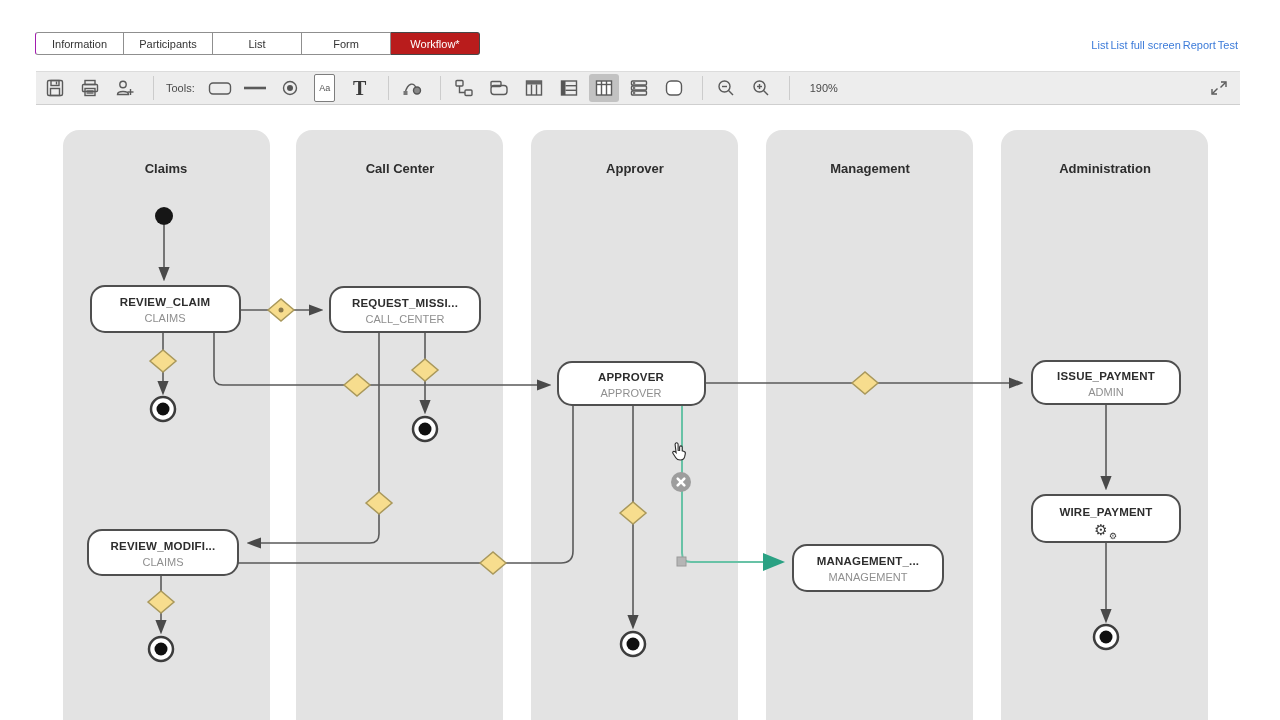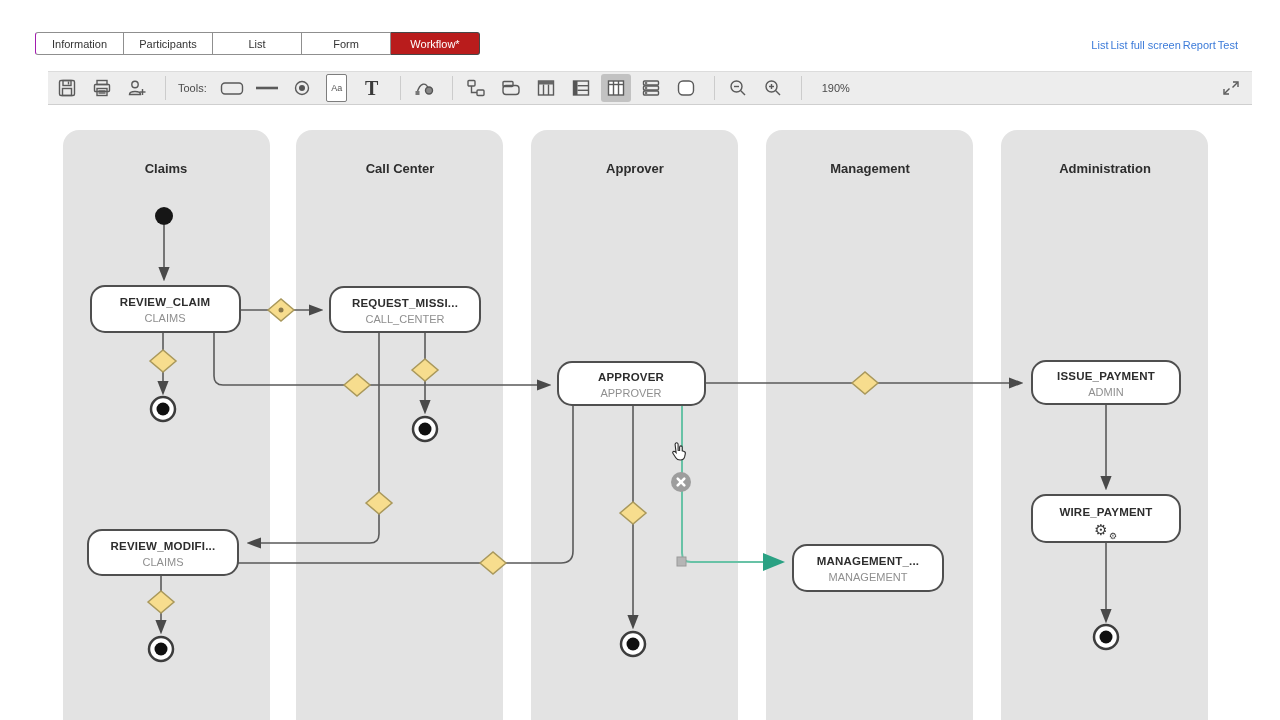--- a/index.html
+++ b/index.html
@@ -18,21 +18,21 @@
   }
   .tab:first-child { border-left:1px solid #a21caf; border-radius:3px 0 0 3px; }
   .tab:last-child  { border-radius:0 3px 3px 0; }
   .tab.active { background:#b91c1c; border-color:#474747; color:#fff; font-weight:normal; }
 
   .header-links { position:absolute; top:39px; right:42px; display:flex; gap:2px; }
   .header-link { font-size:11px; color:#3c7bd9; cursor:pointer; white-space:nowrap; }
 
   
   .toolbar {
-    position:absolute; top:71px; left:48px; width:1204px; height:34px;
+    position:absolute; top:71px; left:36px; width:1204px; height:34px;
     background:#ededed; border-top:1px solid #dcdcdc; border-bottom:1px solid #cfcfcf;
     display:flex; align-items:center; padding-left:4px;
   }
   .tbtn { width:30px; height:28px; display:flex; align-items:center; justify-content:center;
           margin-right:5px; border-radius:3px; cursor:pointer; flex:0 0 auto; }
   .tbtn.selected { background:#c2c2c2; }
   .tsep { width:1px; height:24px; background:#cccccc; margin:0 8px; flex:0 0 auto; }
   .tools-label { font-size:11px; color:#4a4a4a; margin:0 10px 0 4px; }
   .zoom-label { font-size:11px; color:#4a4a4a; margin-left:12px; }
   .aa-box { border:1px solid #7d7d7d; border-radius:2px; font-size:9px; color:#555;

